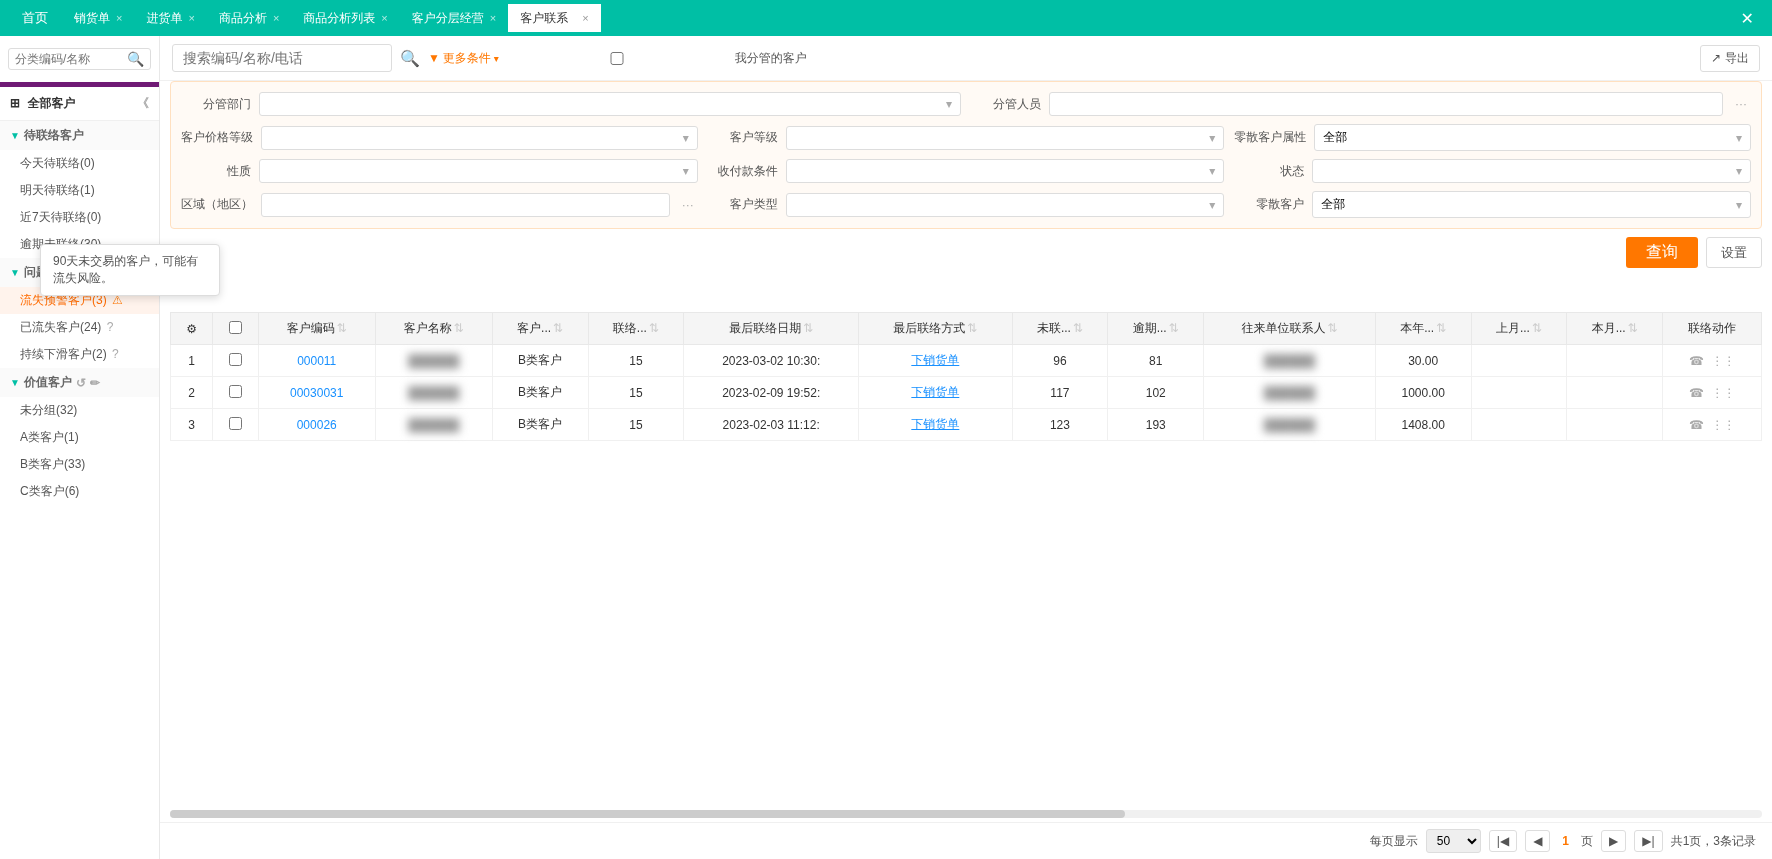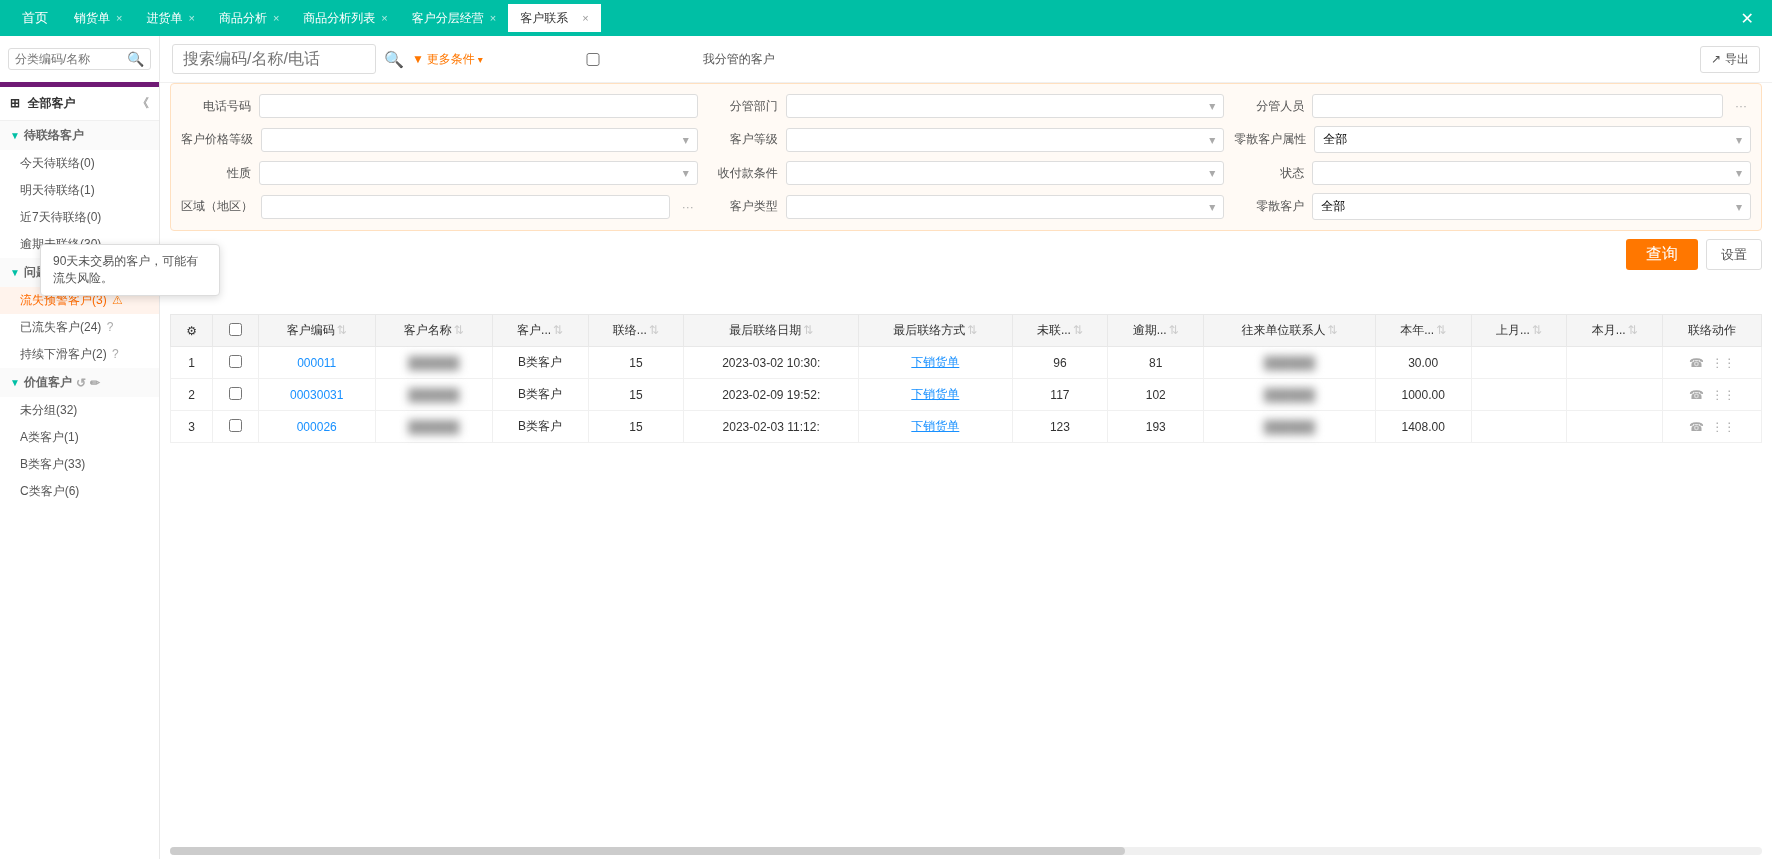--- a/index.html
+++ b/index.html
@@ -127,23 +127,23 @@
       align-items: center;
       padding: 8px 12px;
       border-bottom: 1px solid #f0f0f0;
       gap: 8px;
       flex-wrap: wrap;
     }
     .search-bar input {
       border: 1px solid #ddd;
       border-radius: 3px;
       padding: 5px 10px;
-      width: 204px;
+      width: 220px;
       outline: none;
-      font-size: 16px;
+      font-size: 14px;
     }
     .search-icon-btn {
       background: none;
       border: none;
       cursor: pointer;
       color: #ff7700;
       font-size: 16px;
     }
     .more-conditions {
       display: flex;
@@ -429,24 +429,20 @@
         <span>我分管的客户</span>
       </label>
       <div class="export-btn">
         <span>↗</span>
         <span>导出</span>
       </div>
     </div>
 
     <div class="filter-area">
       <div class="filter-row">
-        <div class="filter-field">
-          <span class="filter-label">电话号码</span>
-          <input class="filter-input" style="">
-        </div>
         <div class="filter-field">
           <span class="filter-label">分管部门</span>
           <div class="filter-select">
             <span></span>
             <span class="arrow">▾</span>
           </div>
         </div>
         <div class="filter-field">
           <span class="filter-label">分管人员</span>
           <input class="filter-input" style="flex: 1 1 0%;">
@@ -615,15 +611,30 @@
     </td>
   </tr>
           </tbody>
       </table>
     </div>
 
     <div style="height:8px;background:#f0f0f0;margin:4px 10px;border-radius:4px;">
       <div style="width:60%;height:8px;background:#ccc;border-radius:4px;"></div>
     </div>
 
+    <div class="footer">
+      <span class="footer-label">每页显示</span>
+      <select class="footer-select">
+        <option>50</option>
+        <option>100</option>
+        <option>200</option>
+      </select>
+      <button class="footer-nav-btn">|◀</button>
+      <button class="footer-nav-btn">◀</button>
+      <span class="footer-page">1</span>
+      <span class="footer-label">页</span>
+      <button class="footer-nav-btn">▶</button>
+      <button class="footer-nav-btn">▶|</button>
+      <span class="footer-info">共1页，3条记录</span>
+    </div>
 
   </div>
 </div>
 
 </body></html>

